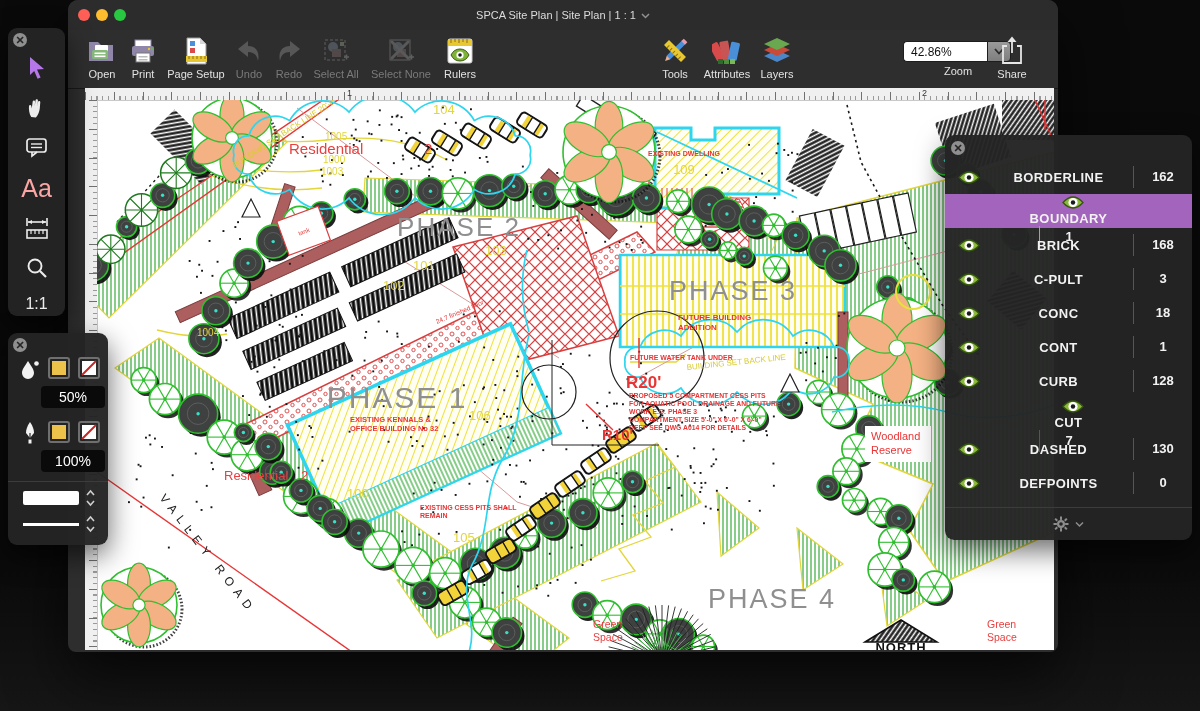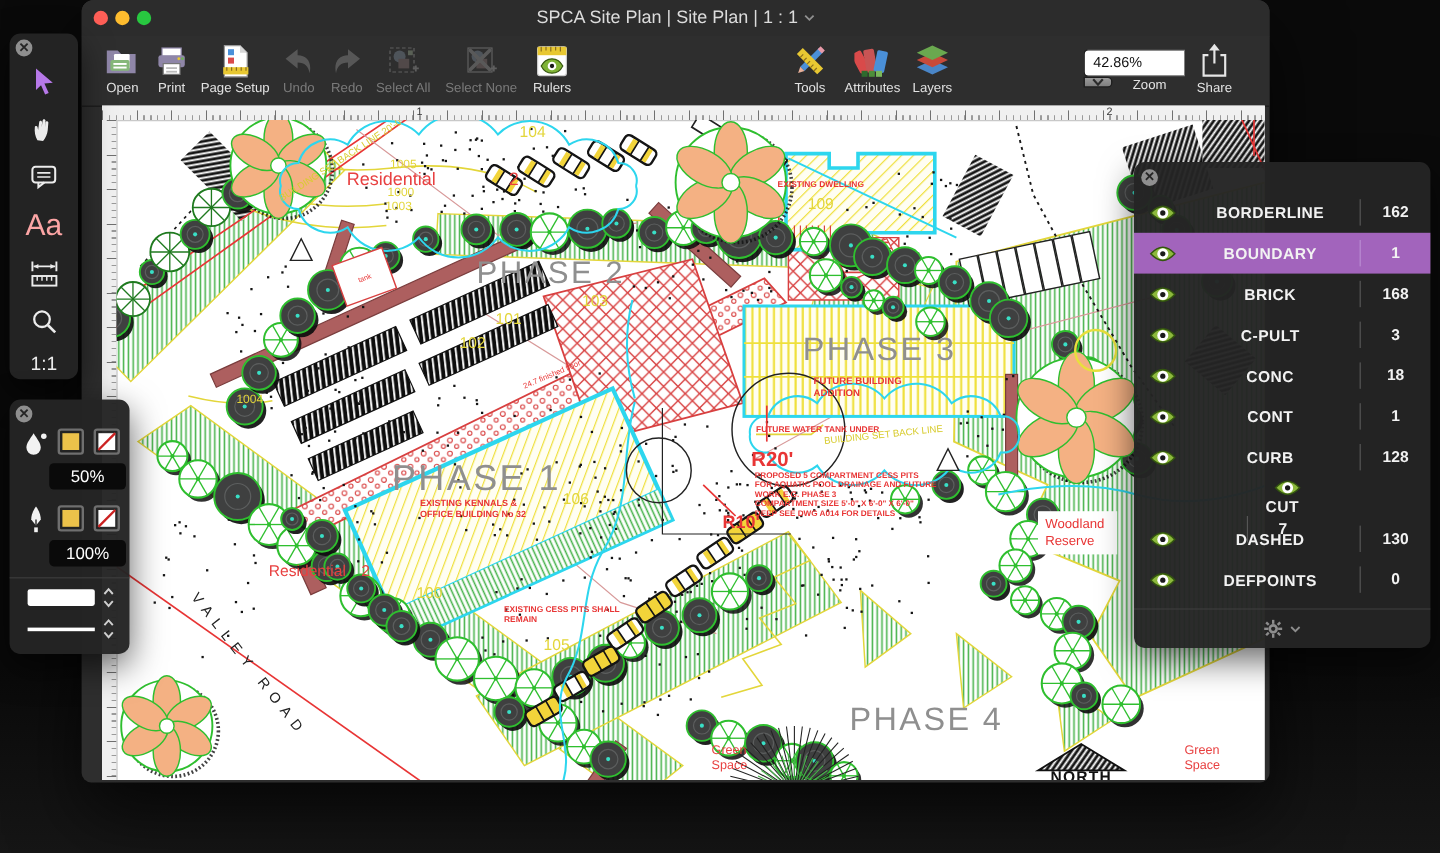--- a/index.html
+++ b/index.html
@@ -3,28 +3,28 @@
 <meta charset="utf-8">
 <style>
   html,body{margin:0;padding:0;width:1200px;height:711px;overflow:hidden;
     background:linear-gradient(180deg,#0a0a0a 78%,#161616 100%);
     font-family:"Liberation Sans",sans-serif;-webkit-font-smoothing:antialiased;}
   .window{position:absolute;left:68px;top:0;width:990px;height:652px;background:#2e2e2e;
     border-radius:10px 10px 8px 8px;box-shadow:0 24px 60px rgba(0,0,0,.65);overflow:hidden;}
   .titlebar{position:absolute;left:0;top:0;width:100%;height:30px;background:#2c2c2c;border-bottom:1px solid #222;}
   .tl{position:absolute;top:15px;width:12px;height:12px;border-radius:50%;transform:translateY(-50%);}
   .title{position:absolute;left:0;right:0;top:0;height:30px;line-height:30px;text-align:center;
-    color:#dcdcdc;font-size:15px;}
+    color:#dcdcdc;font-size:11px;}
   .title svg{vertical-align:middle;margin-left:5px;opacity:.7}
   .toolbar{position:absolute;left:0;top:30px;width:100%;height:58px;background:#2e2e2e;border-bottom:1px solid #191919;}
   .titem{position:absolute;top:5px;text-align:center;color:#e2e2e2;font-size:11px;cursor:default;}
   .titem .ic{height:32px;display:flex;align-items:center;justify-content:center;margin-bottom:1px;}
   .titem.dis{color:#7a7a7a;}
   .titem.dis .ic{opacity:.45;filter:grayscale(.7);}
-  .zoombox{position:absolute;top:11px;height:21px;display:flex;flex-direction:column;}
+  .zoombox{position:absolute;top:11px;height:21px;display:flex;}
   .zoombox .val{width:76px;background:#fff;border-radius:4px 0 0 4px;color:#111;font-size:12px;
     line-height:21px;padding-left:7px;border:1px solid #1d1d1d;border-right:none;}
   .zoombox .btn{width:22px;background:linear-gradient(#9a9a9a,#7e7e7e);border-radius:0 4px 4px 0;
     border:1px solid #1d1d1d;display:flex;align-items:center;justify-content:center;}
   .canvas{position:absolute;left:17px;top:88px;width:969px;height:562px;background:#fff;}
   .hruler{position:absolute;left:0;top:0;width:100%;height:12px;background:#f0f0f0;border-bottom:1px solid #c9c9c9;
     background-image:repeating-linear-gradient(90deg,#707070 0 1px,transparent 1px 28.75px),
       repeating-linear-gradient(90deg,#9a9a9a 0 1px,transparent 1px 5.75px);
     background-size:100% 8px,100% 4px;background-position:0 100%,0 100%;background-repeat:no-repeat;}
   .vruler{position:absolute;left:0;top:12px;width:12px;bottom:0;background:#f0f0f0;border-right:1px solid #c9c9c9;
@@ -43,21 +43,21 @@
   .sw .inner{position:absolute;inset:2px;}
   .pctbox{position:absolute;left:17px;width:64px;height:22px;background:#0a0a0a;border-radius:4px;
     color:#fff;font-size:14px;text-align:center;line-height:22px;margin-left:16px;}
   .stepper{position:absolute;width:13px;height:22px;display:flex;flex-direction:column;align-items:center;justify-content:center;color:#cfcfcf;}
   .layerspal{left:945px;top:135px;width:247px;height:405px;}
   .lrow{position:absolute;left:0;width:100%;height:34px;display:flex;align-items:center;}
   .lrow .eye{width:30px;margin-left:9px;display:flex;justify-content:center;}
   .lrow .lname{flex:1;text-align:center;color:#f2f2f2;font-size:13px;font-weight:600;letter-spacing:.4px;}
   .lrow .lcount{width:58px;text-align:center;color:#f2f2f2;font-size:13px;font-weight:600;
     border-left:1px solid #565656;height:22px;line-height:22px;}
-  .lrow.selected{background:#a264bc;}
+  .lrow.selected{background:#a264bc;flex-direction:column;}
   .lrow.selected .lcount{border-left-color:#b98cd1;}
   .lfoot{position:absolute;left:0;bottom:0;width:100%;height:32px;border-top:1px solid #3c3c3c;
     display:flex;align-items:center;justify-content:center;color:#8d8d8d;}
   svg text{font-family:"Liberation Sans",sans-serif;}
 </style>
 </head>
 <body>
 
 <div class="window">
   <div class="titlebar">

